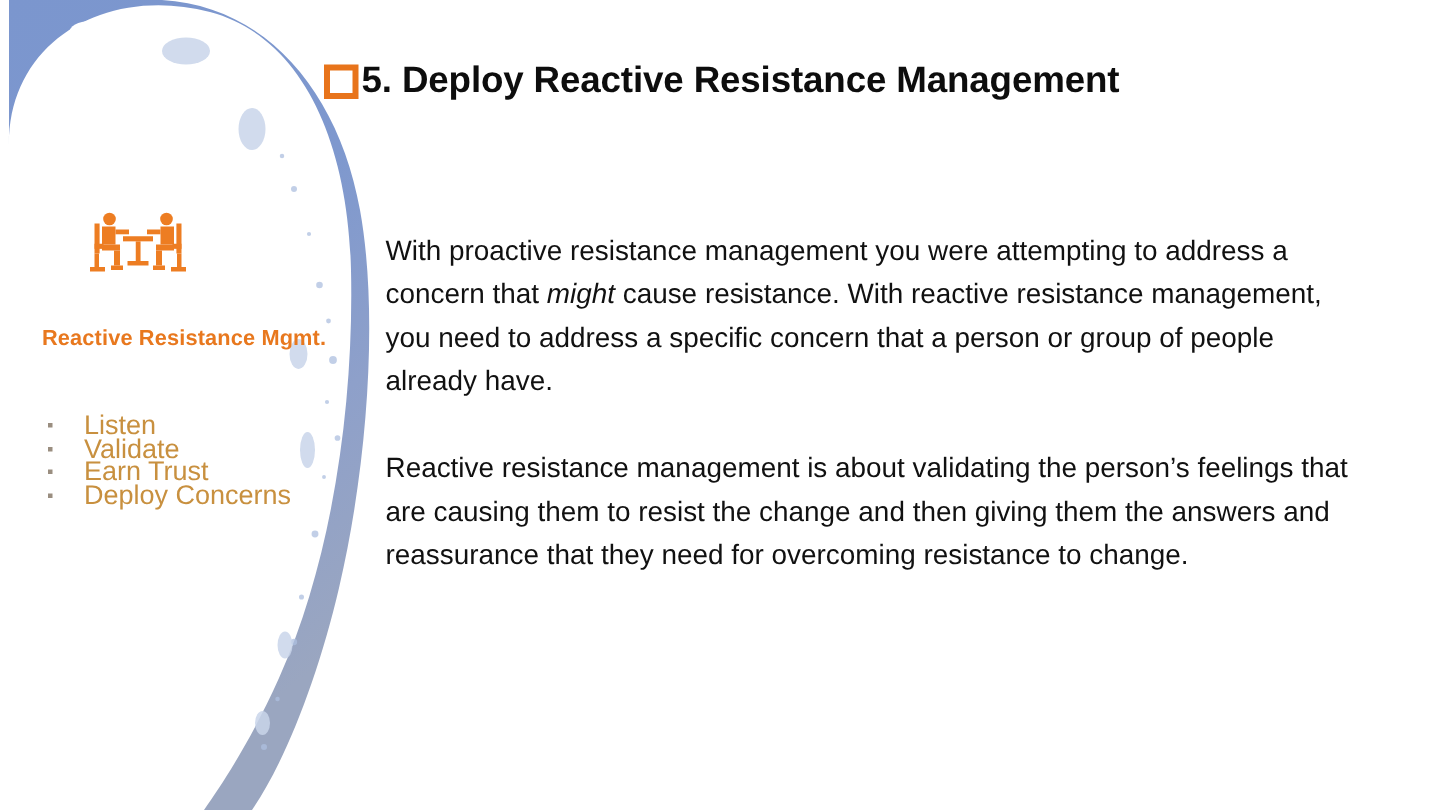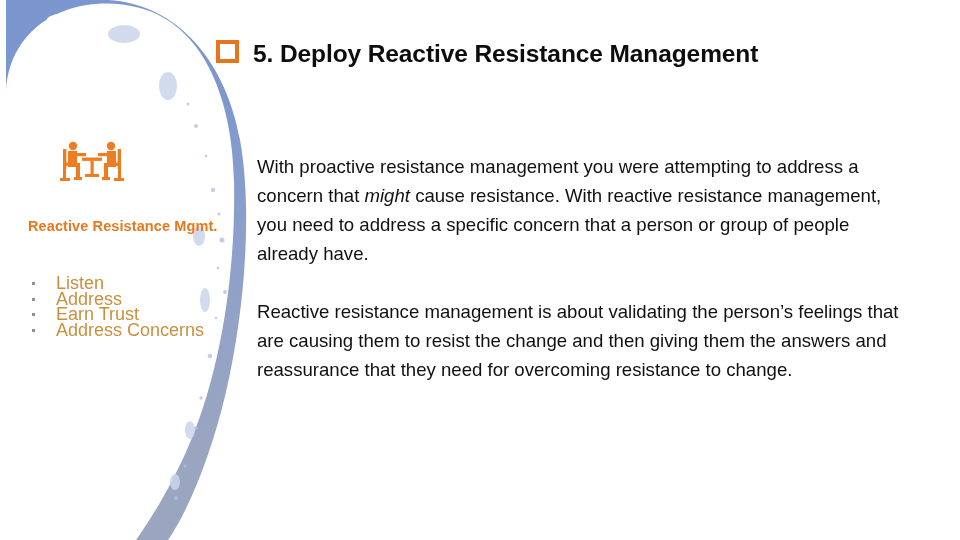--- a/index.html
+++ b/index.html
@@ -85,21 +85,22 @@
     height: 3px;
     background: #9a8e80;
   }
 
   
   .title-row {
     position: absolute;
     left: 216px;
     top: 40px;
     display: flex;
-    gap: 14px;
+    align-items: center;
+    gap: 2px;
   }
   .title-checkbox {
     width: 23px;
     height: 23px;
     border: 4px solid #E8741B;
     background: #ffffff;
     box-sizing: border-box;
     flex: 0 0 auto;
   }
   .title-text {
@@ -262,29 +263,29 @@
 
   <div class="sidebar-heading">Reactive Resistance Mgmt.</div>
 
   <ul class="sidebar-list">
     <li>
       <span class="bullet"></span>
       <span>Listen</span>
     </li>
     <li>
       <span class="bullet"></span>
-      <span>Address</span>
+      <span>Validate</span>
     </li>
     <li>
       <span class="bullet"></span>
       <span>Earn Trust</span>
     </li>
     <li>
       <span class="bullet"></span>
-      <span>Address Concerns</span>
+      <span>Deploy Concerns</span>
     </li>
   </ul>
 </div>
 
 <div class="title-row">
   <span class="title-checkbox"></span>
   <span class="title-text">5. Deploy Reactive Resistance Management</span>
 </div>
 
 <div class="body-copy">

